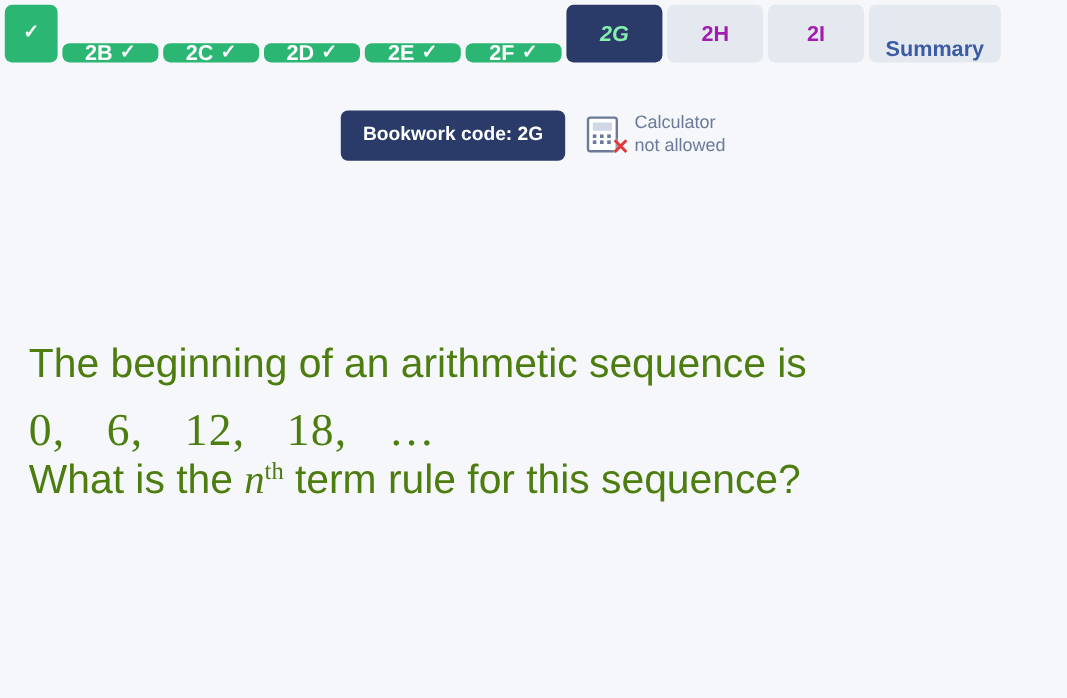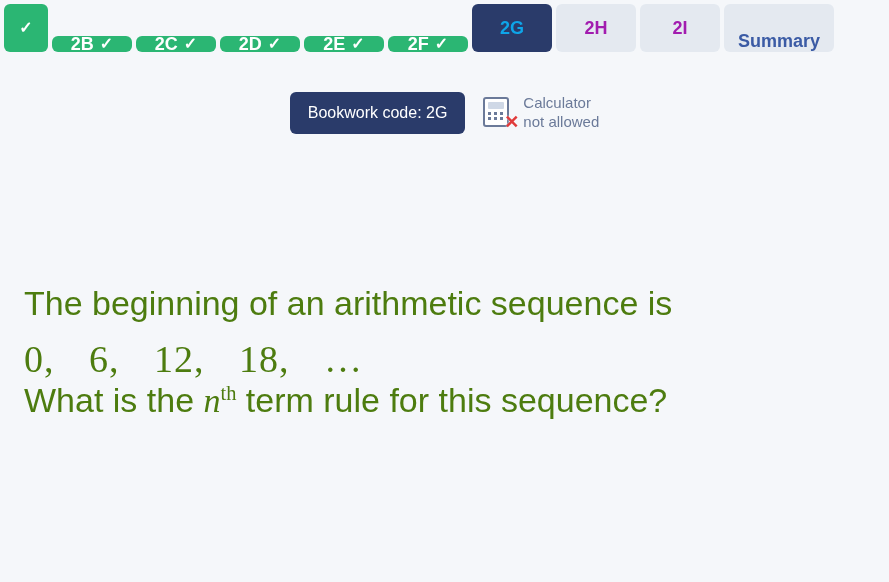--- a/index.html
+++ b/index.html
@@ -36,22 +36,23 @@
       padding: 0;
     }
     .tab-done {
       background: #2bb673;
       color: #fff;
       min-width: 80px;
       margin-top: 32px;
     }
     .tab-current {
       background: #2a3b6a;
-      color: #0ea5e9;
+      color: #86efac;
       min-width: 80px;
+      font-style: italic;
     }
     .tab-pending {
       background: #e4e9f0;
       color: #a21caf;
       min-width: 80px;
     }
     .tab-summary {
       background: #e4e9f0;
       color: #3b5ba5;
       min-width: 110px;
@@ -62,21 +63,21 @@
       display: flex;
       align-items: center;
       justify-content: center;
       gap: 18px;
       margin-top: 40px;
     }
     .bookwork-pill {
       background: #2a3b6a;
       color: #fff;
       font-size: 16px;
-      font-weight: 400;
+      font-weight: 700;
       padding: 12px 18px;
       border-radius: 6px;
     }
     .calc-block {
       display: flex;
       align-items: center;
       gap: 8px;
     }
     .calc-icon {
       width: 32px;

